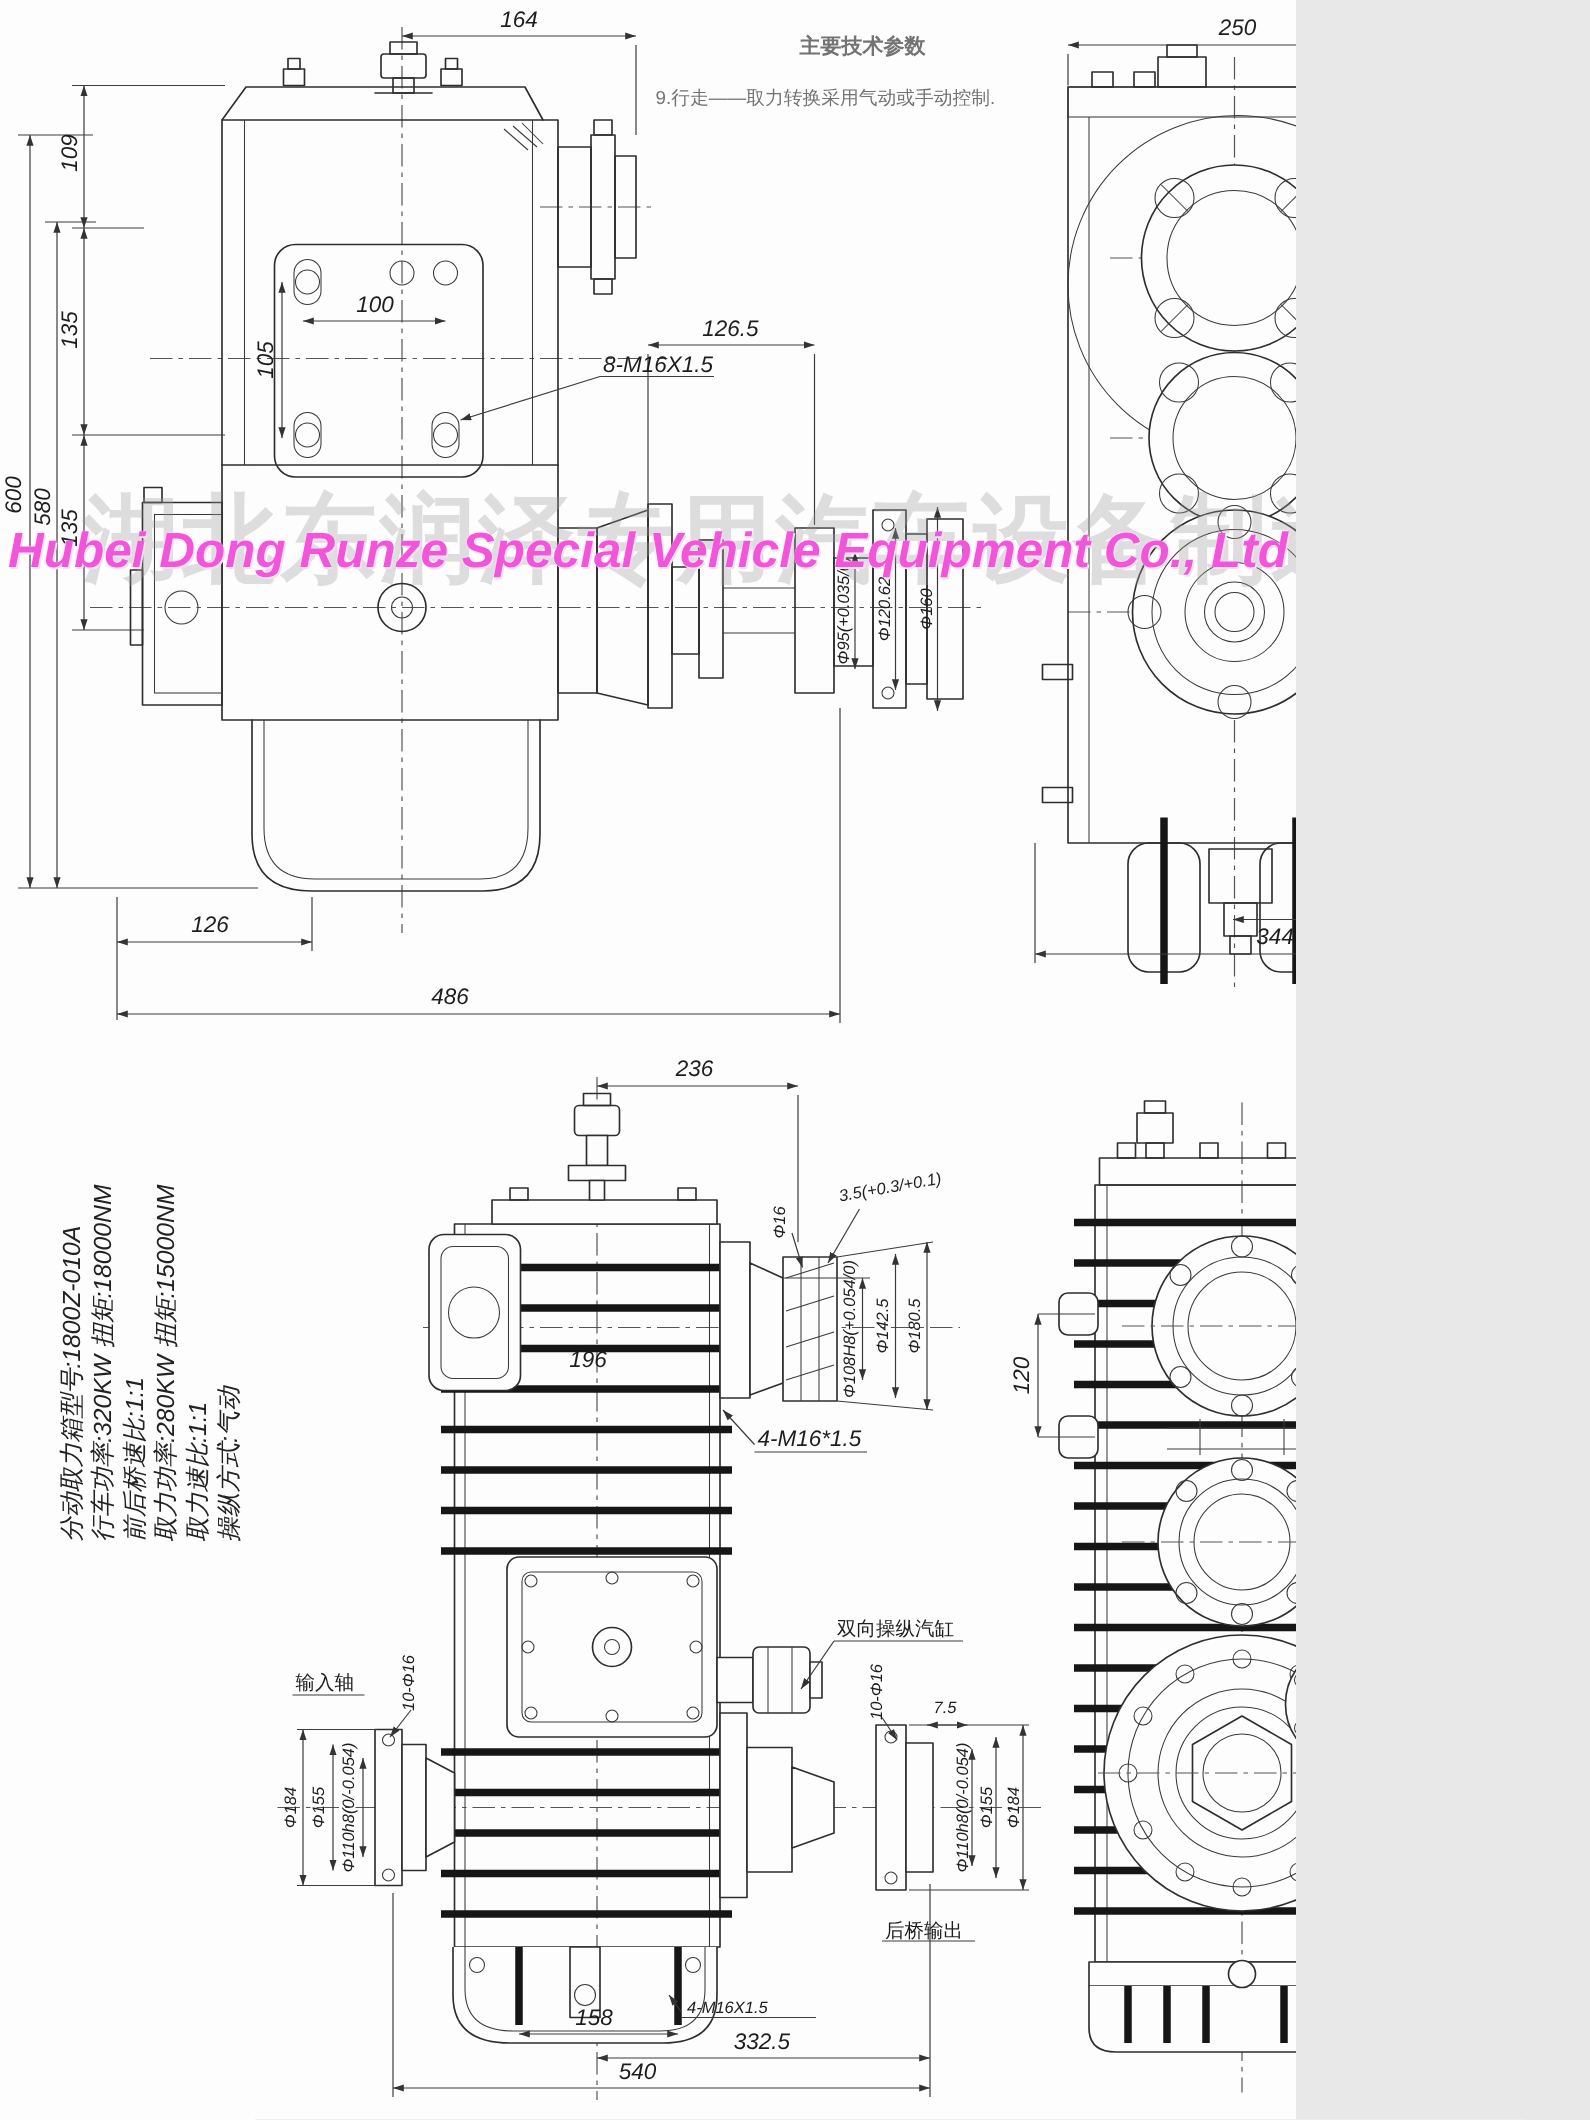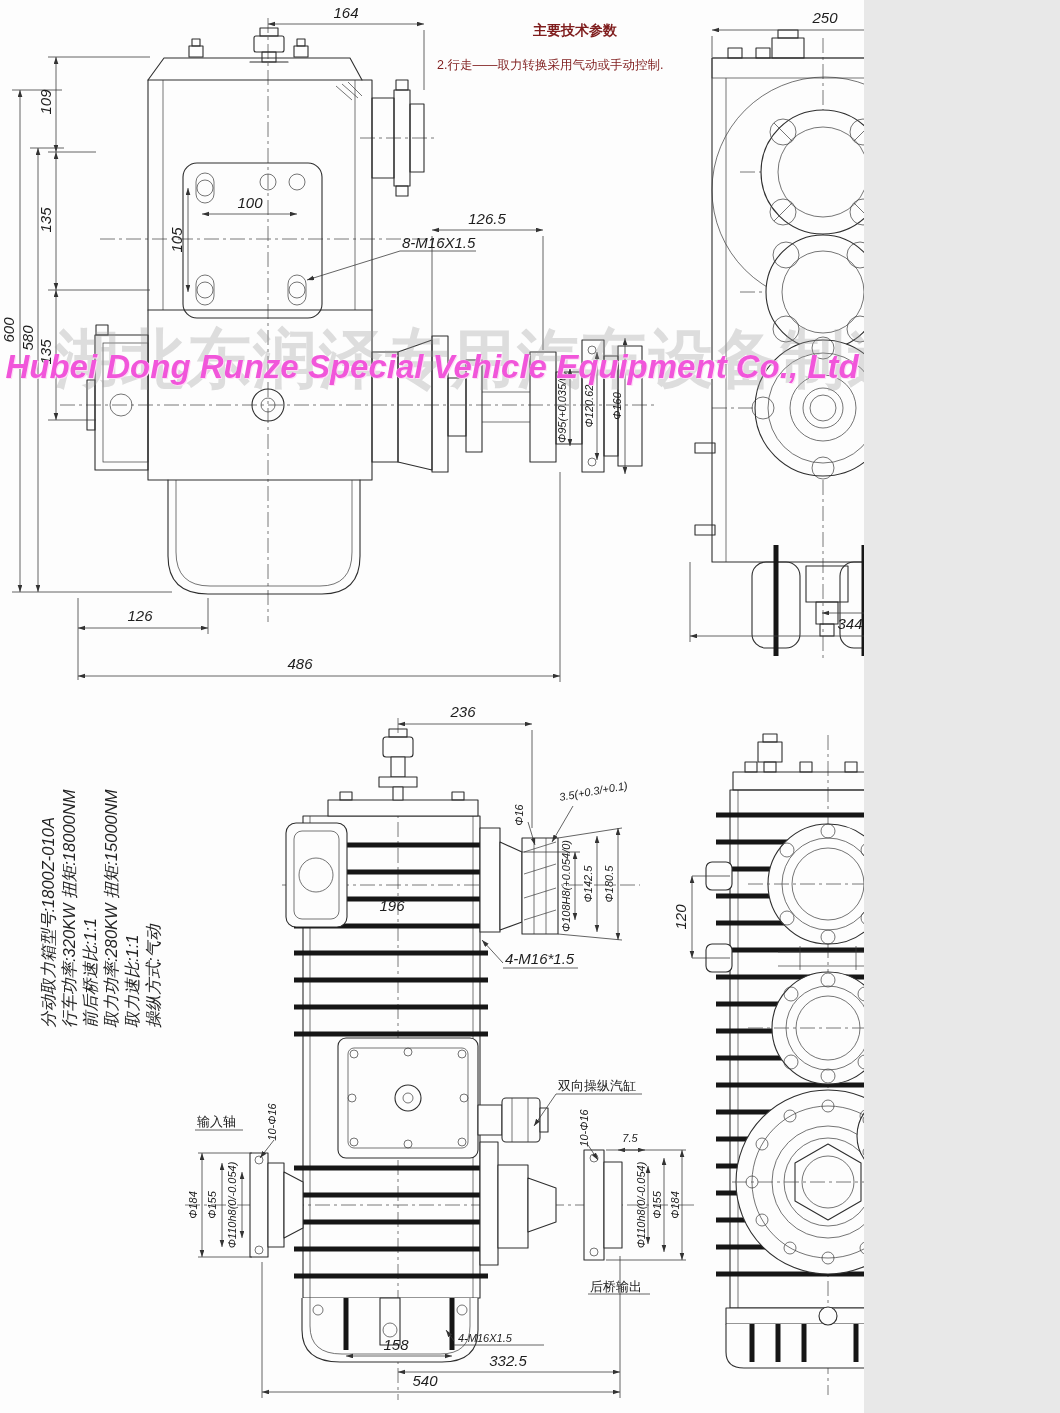--- a/index.html
+++ b/index.html
@@ -10,21 +10,21 @@
   .lt{fill:none;stroke:#3a3a3a;stroke-width:.7;}
   .wln{fill:#fdfdfd;stroke:#2e2e2e;stroke-width:1.1;stroke-linejoin:round;}
   .dim{fill:none;stroke:#3c3c3c;stroke-width:.8;}
   .dima{fill:none;stroke:#3c3c3c;stroke-width:.8;marker-start:url(#ar);marker-end:url(#ar);}
   .cl{fill:none;stroke:#555;stroke-width:.8;stroke-dasharray:15 4 3 4;}
   .rib{stroke:#161616;stroke-width:5;}
   text.d{font:italic 15px "Liberation Sans",sans-serif;fill:#1d1d1d;}
   text.ds{font:italic 11px "Liberation Sans",sans-serif;fill:#1d1d1d;}
   text.cn{font:13px "Liberation Sans",sans-serif;fill:#1d1d1d;}
   .overlay{position:absolute;z-index:4;}
-  #tech-params{left:437px;top:22px;width:276px;color:#7f1d1d;}
+  #tech-params{left:437px;top:22px;width:276px;color:#737373;}
   #tech-params .tp-title{text-align:center;font-size:14px;font-weight:bold;margin-bottom:10px;}
   #tech-params .tp-line{font-size:12.5px;line-height:30px;white-space:nowrap;}
   #specs-vertical{left:38px;top:1028px;width:345px;height:128px;
     transform:rotate(-90deg);transform-origin:0 0;color:#222;}
   #specs-vertical .sp-line{font-style:italic;font-size:16.5px;line-height:21px;white-space:nowrap;}
   #ghost-wm{left:55px;top:316px;width:1010px;z-index:2;font-size:64px;font-weight:bold;
     color:#9d9d9d;opacity:.33;white-space:nowrap;letter-spacing:2px;}
   .wm{left:0;width:100%;text-align:center;z-index:3;font-weight:bold;font-style:italic;
     color:#f156da;text-shadow:0 0 1px #fff,1px 1px 0 #ffd8f6;}
   #wm-line1{top:348px;font-size:33px;}
@@ -526,21 +526,21 @@
     <text class="d" transform="rotate(-90 1015 1033)" x="1015" y="1033" text-anchor="middle">901</text>
   </g>
 </svg>
 
   <div class="overlay" id="ghost-wm">湖北东润泽专用汽车设备制造有限公司</div>
 
   <div class="overlay wm" id="wm-line1">Hubei Dong Runze Special Vehicle Equipment Co., Ltd</div>
 
   <div class="overlay" id="tech-params">
     <div class="tp-title">主要技术参数</div>
-    <div class="tp-line">2.行走——取力转换采用气动或手动控制.</div>
+    <div class="tp-line">9.行走——取力转换采用气动或手动控制.</div>
   </div>
 
   <div class="overlay" id="specs-vertical">
     <div class="sp-line">分动取力箱型号:1800Z-010A</div>
     <div class="sp-line">行车功率:320KW 扭矩:18000NM</div>
     <div class="sp-line">前后桥速比:1:1</div>
     <div class="sp-line">取力功率:280KW 扭矩:15000NM</div>
     <div class="sp-line">取力速比:1:1</div>
     <div class="sp-line">操纵方式:气动</div>
   </div>

